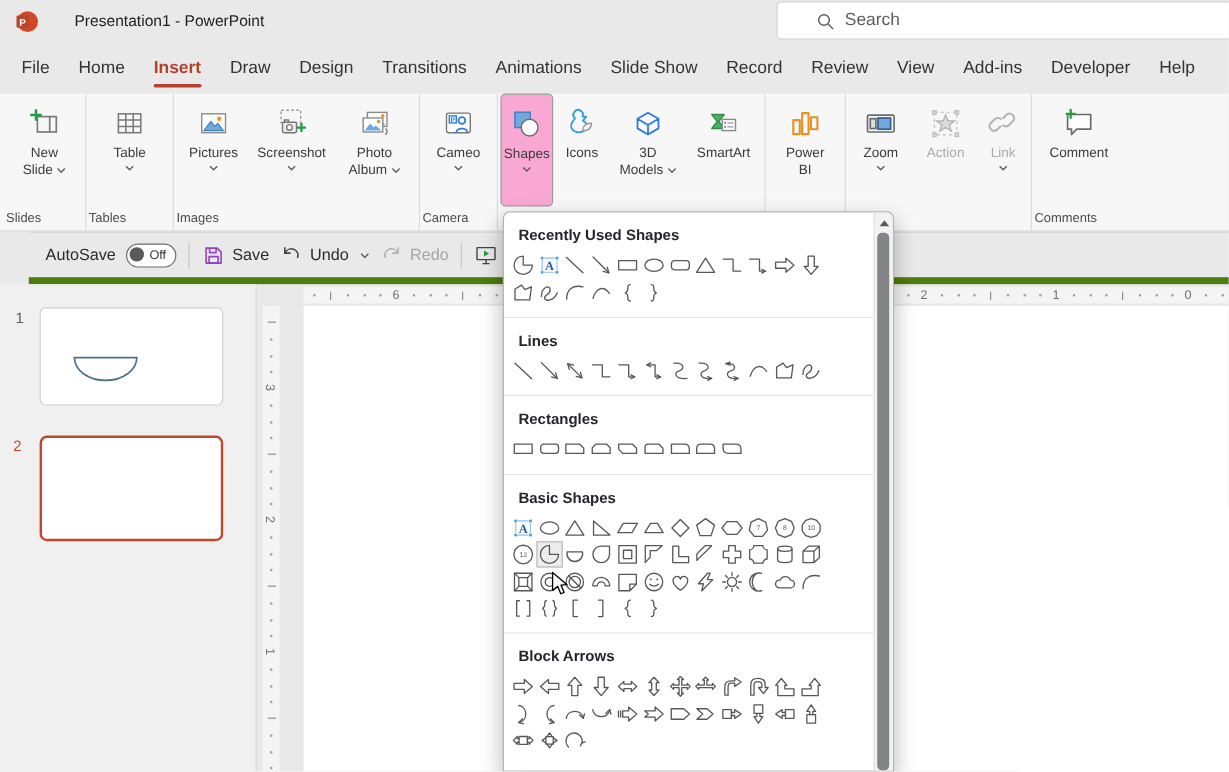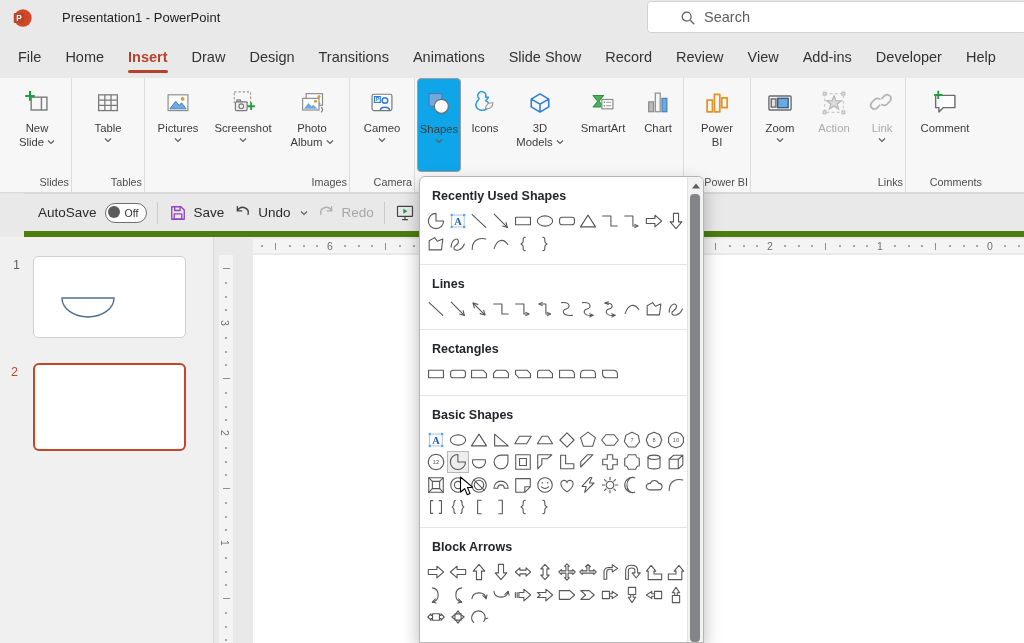--- a/index.html
+++ b/index.html
@@ -22,23 +22,23 @@
         display:flex;align-items:center;cursor:default;}
   .mtab.active{color:#b5432c;font-weight:bold;}
   .mtab.active::after{content:"";position:absolute;left:12px;right:12px;bottom:5px;height:3px;
         background:#b5432c;border-radius:2px;}
   
   .ribbon{position:absolute;left:0;top:78px;width:100%;height:115px;background:#f7f7f7;
           border-bottom:1px solid #d8d8d8;display:flex;align-items:stretch;padding-left:3px;box-sizing:border-box;}
   .rgroup{display:flex;flex-direction:column;padding:0 2px;}
   .rgroup + .rgroup{border-left:1px solid #dcdcdc;}
   .rbtns{display:flex;flex-direction:row;height:94px;}
-  .rlabel{text-align:right;font-size:10.8px;color:#4d4d4d;margin-top:4px;white-space:nowrap;}
+  .rlabel{text-align:left;font-size:10.8px;color:#4d4d4d;margin-top:4px;white-space:nowrap;}
   .rbtn{display:flex;flex-direction:column;align-items:center;padding-top:7px;box-sizing:border-box;}
-  .rbtn.active{background:#0ea5e9;border:1px solid #9c9c9c;border-radius:4px;}
+  .rbtn.active{background:#f9a8d4;border:1px solid #9c9c9c;border-radius:4px;}
   .rbtn .ric{height:36px;display:flex;align-items:center;justify-content:center;}
   .rbtn .rl{font-size:11.3px;color:#3b3b3b;line-height:14px;text-align:center;white-space:nowrap;
             display:flex;align-items:center;justify-content:center;}
   .rbtn.disabled .rl{color:#ababab;}
   .chev{margin-left:3px;}
   .chev-below{margin-top:2px;}
   
   .qat{position:absolute;left:0;top:193px;width:100%;height:44px;background:#e9e9e9;
        border-top:1px solid #d8d8d8;border-bottom:6px solid #4d7c0f;display:flex;align-items:center;
        padding-left:14px;box-sizing:border-box;font-size:13.5px;color:#2b2b2b;margin-left:24px;}
@@ -57,21 +57,21 @@
   .thumb-card{position:absolute;background:#fff;border:1px solid #d0d0d0;border-radius:5px;box-sizing:border-box;}
   .thumb-card.selected{border:2px solid #c0462c;border-radius:6px;}
   .num-selected{color:#c0462c;}
   .vruler{position:absolute;left:219px;top:18px;width:14px;height:388px;background:#f4f4f4;}
   .hruler{position:absolute;left:253px;top:2px;width:771px;height:14px;background:#f4f4f4;}
   .canvas{position:absolute;left:253px;top:18px;width:771px;height:388px;background:#ffffff;}
   .tick-num{position:absolute;font-size:10.5px;color:#6e6e6e;}
   .tick-dash{position:absolute;background:#8f8f8f;}
   .tick-dot{position:absolute;width:2px;height:2px;background:#a5a5a5;}
   
-  .shapes-menu{position:absolute;left:419px;top:176px;width:285px;height:467px;background:#fff;
+  .shapes-menu{position:absolute;left:419px;top:176px;width:326px;height:467px;background:#fff;
                border:1px solid #b5b5b5;border-radius:6px 6px 0 0;box-shadow:0 8px 18px rgba(0,0,0,.28);
                box-sizing:border-box;z-index:40;overflow:hidden;padding-left:28px;}
   .sm-inner{position:absolute;left:0;top:0;right:15px;bottom:0;}
   .sec{padding:4px 0 9px 0;}
   .sec + .sec{border-top:1px solid #e4e4e4;}
   .sec-title{margin:8px 12px 7px 12px;font-size:12.5px;font-weight:bold;color:#24262b;}
   .srow{display:flex;padding-left:5px;}
   .scell{width:21.8px;height:22.4px;display:flex;align-items:center;justify-content:center;box-sizing:border-box;}
   .scell.hovered{background:#ededed;border:1px solid #b8b8b8;}
   .sm-scroll{position:absolute;right:0;top:0;width:15px;height:100%;background:#f2f2f2;border-left:1px solid #e2e2e2;}
@@ -279,32 +279,20 @@
             <div class="ric">
               <svg viewBox="0 0 24 24" width="30" height="28">
                 <path d="M3.5,5.5 H12.5 L8.5,10.5 L12.5,15.5 H3.5 L7.5,10.5 Z" fill="#4cb05e" stroke="#2f8f44" stroke-width="0.9" stroke-linejoin="round"></path>
                 <rect x="11" y="9" width="9.5" height="8" fill="#fdfdfd" stroke="#8a8a8a"></rect>
                 <circle cx="13.1" cy="11.4" r="0.7" fill="#777"></circle>
                 <circle cx="13.1" cy="14.4" r="0.7" fill="#777"></circle>
                 <path d="M14.7,11.4 H19 M14.7,14.4 H19" stroke="#999" stroke-width="0.9" fill="none"></path>
               </svg>
             </div>
             <div class="rl">SmartArt</div>
-          </div>
-          <div class="rbtn" style="width: 46px;">
-            <div class="ric">
-              <svg viewBox="0 0 24 24" width="30" height="28">
-                <g stroke="#8a8a8a">
-                  <rect x="4" y="11" width="4.2" height="8.5" fill="#b9b9b9"></rect>
-                  <rect x="9.7" y="3.5" width="4.2" height="16" fill="#f5f5f5"></rect>
-                </g>
-                <rect x="15.4" y="8" width="4.2" height="11.5" fill="#71a8dd" stroke="#3f7fbd"></rect>
-              </svg>
-            </div>
-            <div class="rl">Chart</div>
           </div>
         </div>
         <div class="rlabel"></div>
       </div>
       <div class="rgroup">
         <div class="rbtns">
           <div class="rbtn" style="width: 62px;">
             <div class="ric">
               <svg viewBox="0 0 24 24" width="30" height="28">
                 <g fill="none" stroke="#e49325" stroke-width="1.5" stroke-linejoin="round">

